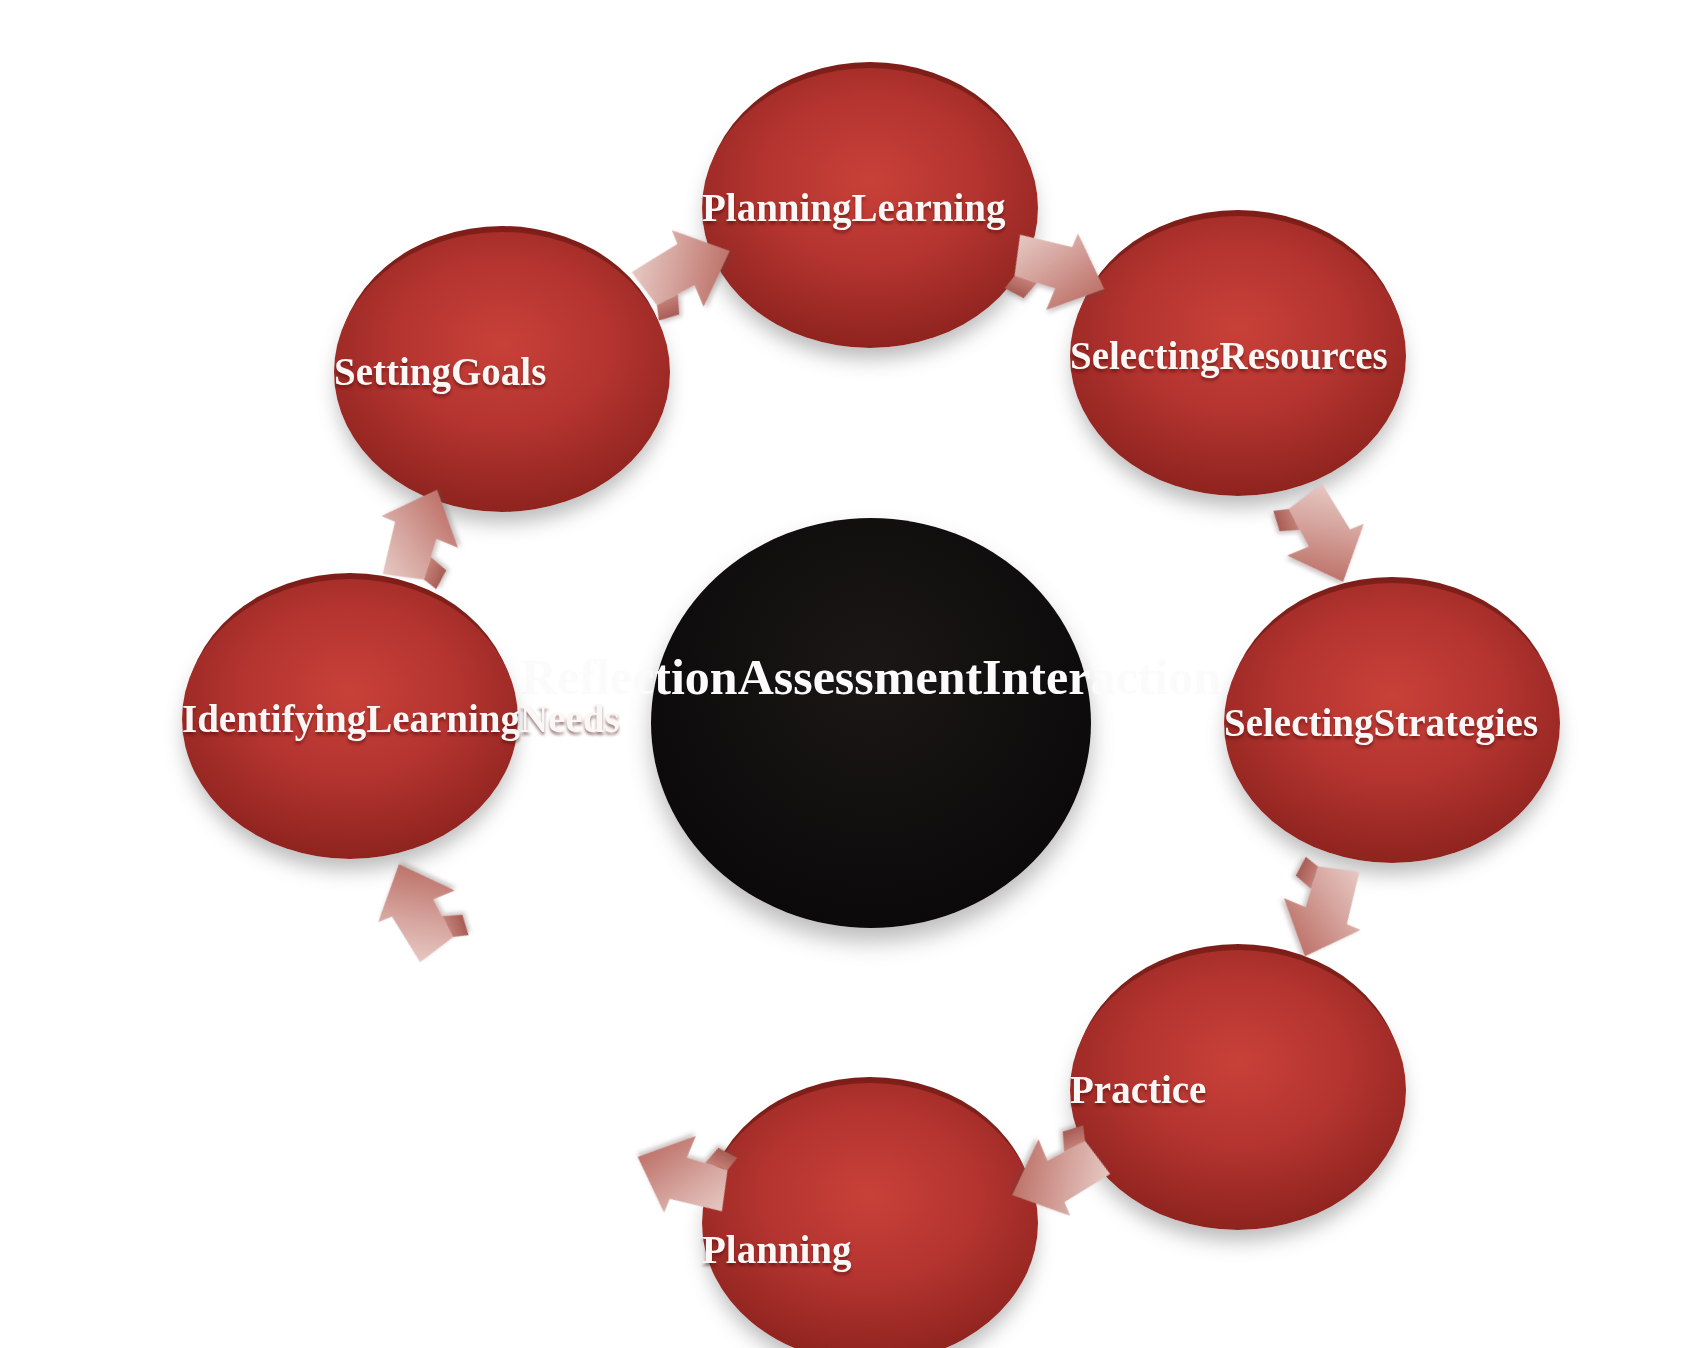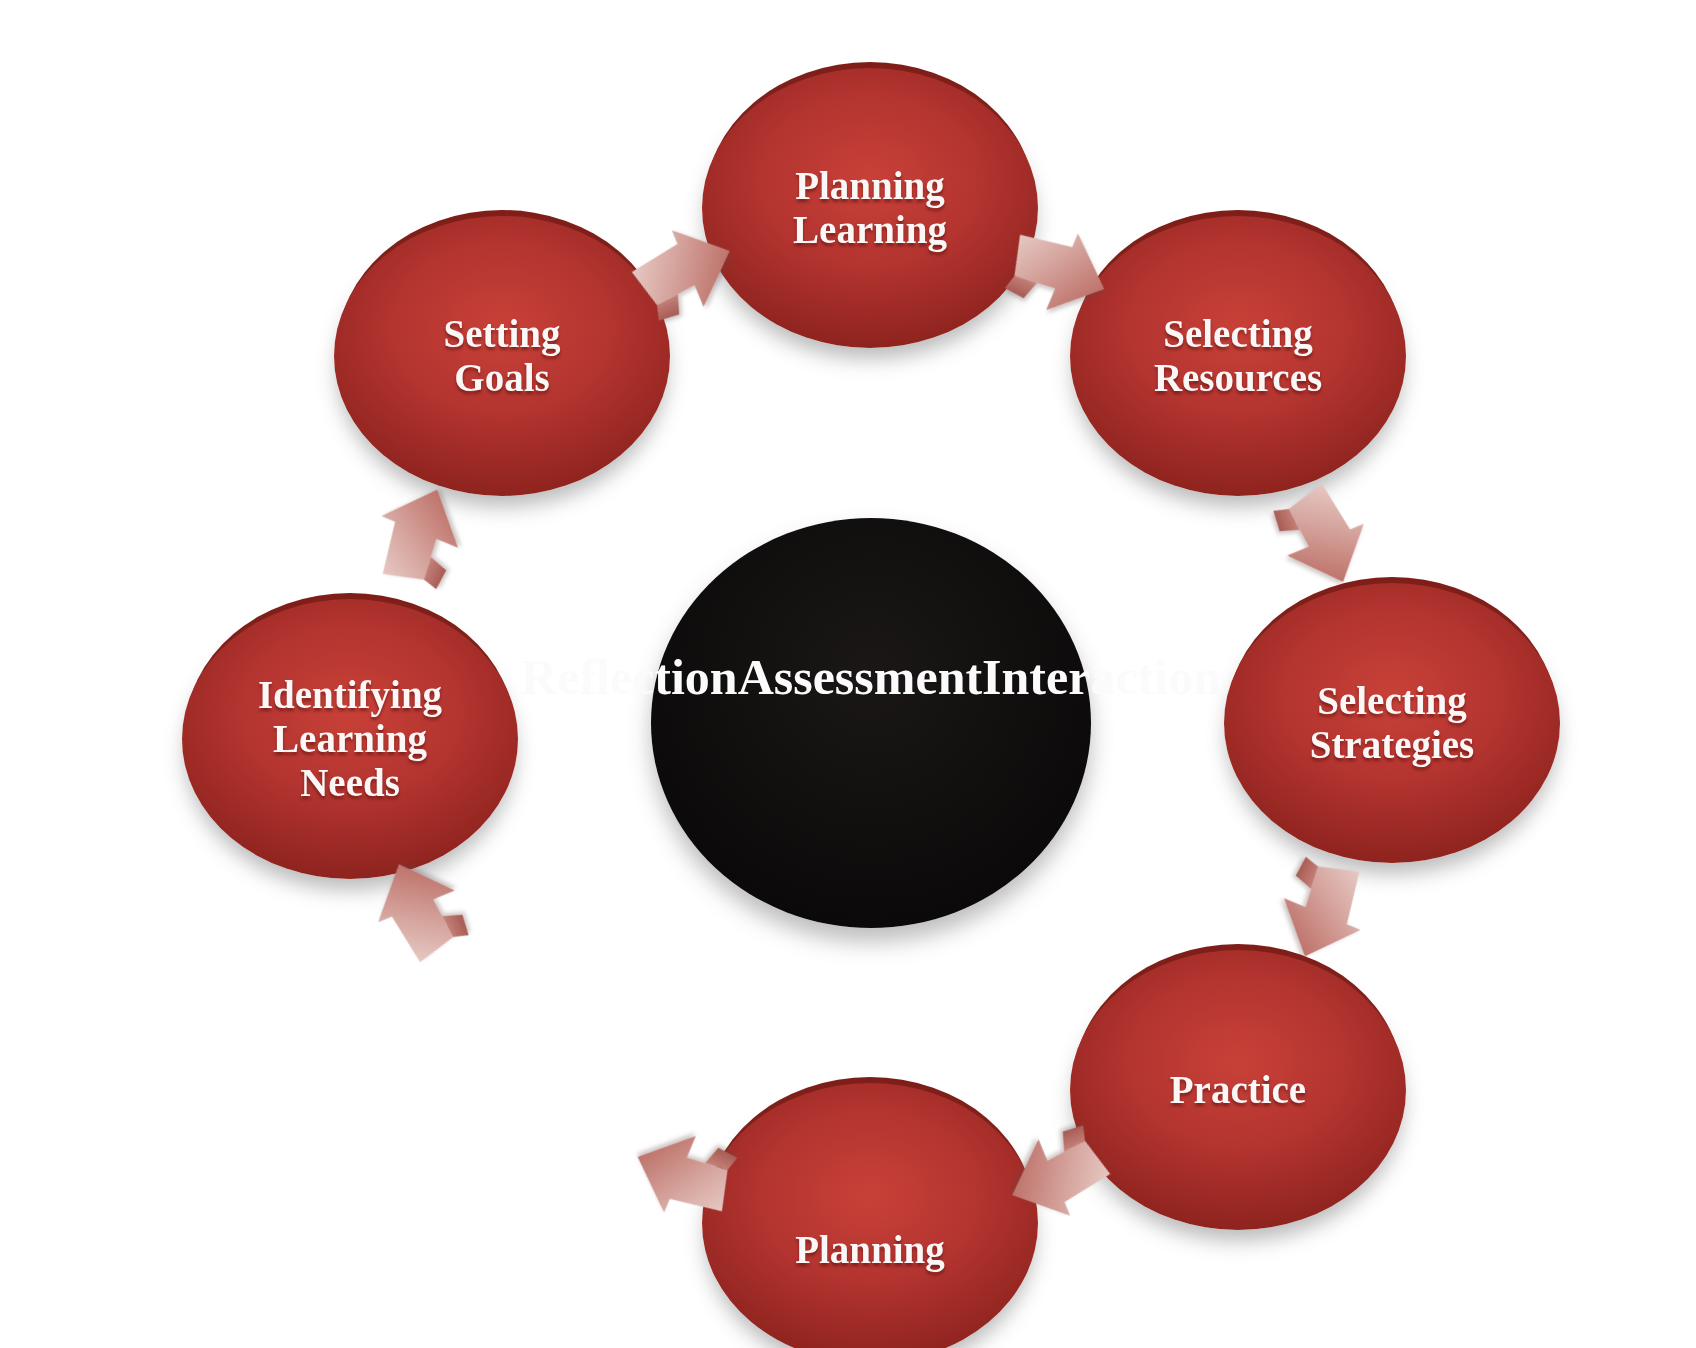--- a/index.html
+++ b/index.html
@@ -14,22 +14,22 @@
     background: var(--bg, #ffffff);
     overflow: hidden;
     isolation: isolate;
   }
   .node {
     position: absolute;
     width: 336px; height: 280px;
     border-radius: 50%;
     background: radial-gradient(ellipse 64% 60% at 50% 40%,
                 var(--node-light) 0%, var(--node-mid) 50%, var(--node-dark) 100%);
-    display: flex; flex-direction: column;
-    align-items: center; justify-content: center;
+    display: flex; flex-direction: row;
+    align-items: center; 
     box-shadow: 0 14px 20px -3px rgba(105,105,105,0.45);
   }
   .node::before {
     content: "";
     position: absolute;
     left: 3px; right: 3px; top: -6px; bottom: 6px;
     border-radius: 50%;
     background: #801f1a;
     z-index: -1;
   }
@@ -113,26 +113,26 @@
     <div class="node" style="left: 1224px; top: 565px;">
       <div class="node-line">Selecting</div>
       <div class="node-line">Strategies</div>
     </div>
     <div class="node" style="left: 1070px; top: 932px; font-family: Liberation Serif, serif;">
       <div class="node-line">Practice</div>
     </div>
     <div class="node low" style="left: 702px; top: 1065px;">
       <div class="node-line">Planning</div>
     </div>
-    <div class="node" style="left: 182px; top: 581px;">
+    <div class="node" style="left: 182px; top: 561px;">
       <div class="node-line">Identifying</div>
       <div class="node-line">Learning</div>
       <div class="node-line">Needs</div>
     </div>
-    <div class="node" style="left: 334px; top: 198px;">
+    <div class="node" style="left: 334px; top: 214px;">
       <div class="node-line">Setting</div>
       <div class="node-line">Goals</div>
     </div>
     <div class="arrow" style="left: 684.633px; top: 255.071px; transform: translate(-50%, -50%) rotate(-22.5deg);">
       <svg viewBox="0 0 100 100" width="106" height="106">
         <polygon points="4,30 54,22 54,8 97,47 54,86 54,64 14,68" fill="url(#agrad)"></polygon>
         <polygon points="14,68 36,66 30,84 10,82" fill="url(#fgrad)"></polygon>
       </svg>
     </div>
     <div class="arrow" style="left: 1057.37px; top: 255.071px; transform: translate(-50%, -50%) rotate(22.5deg);">

